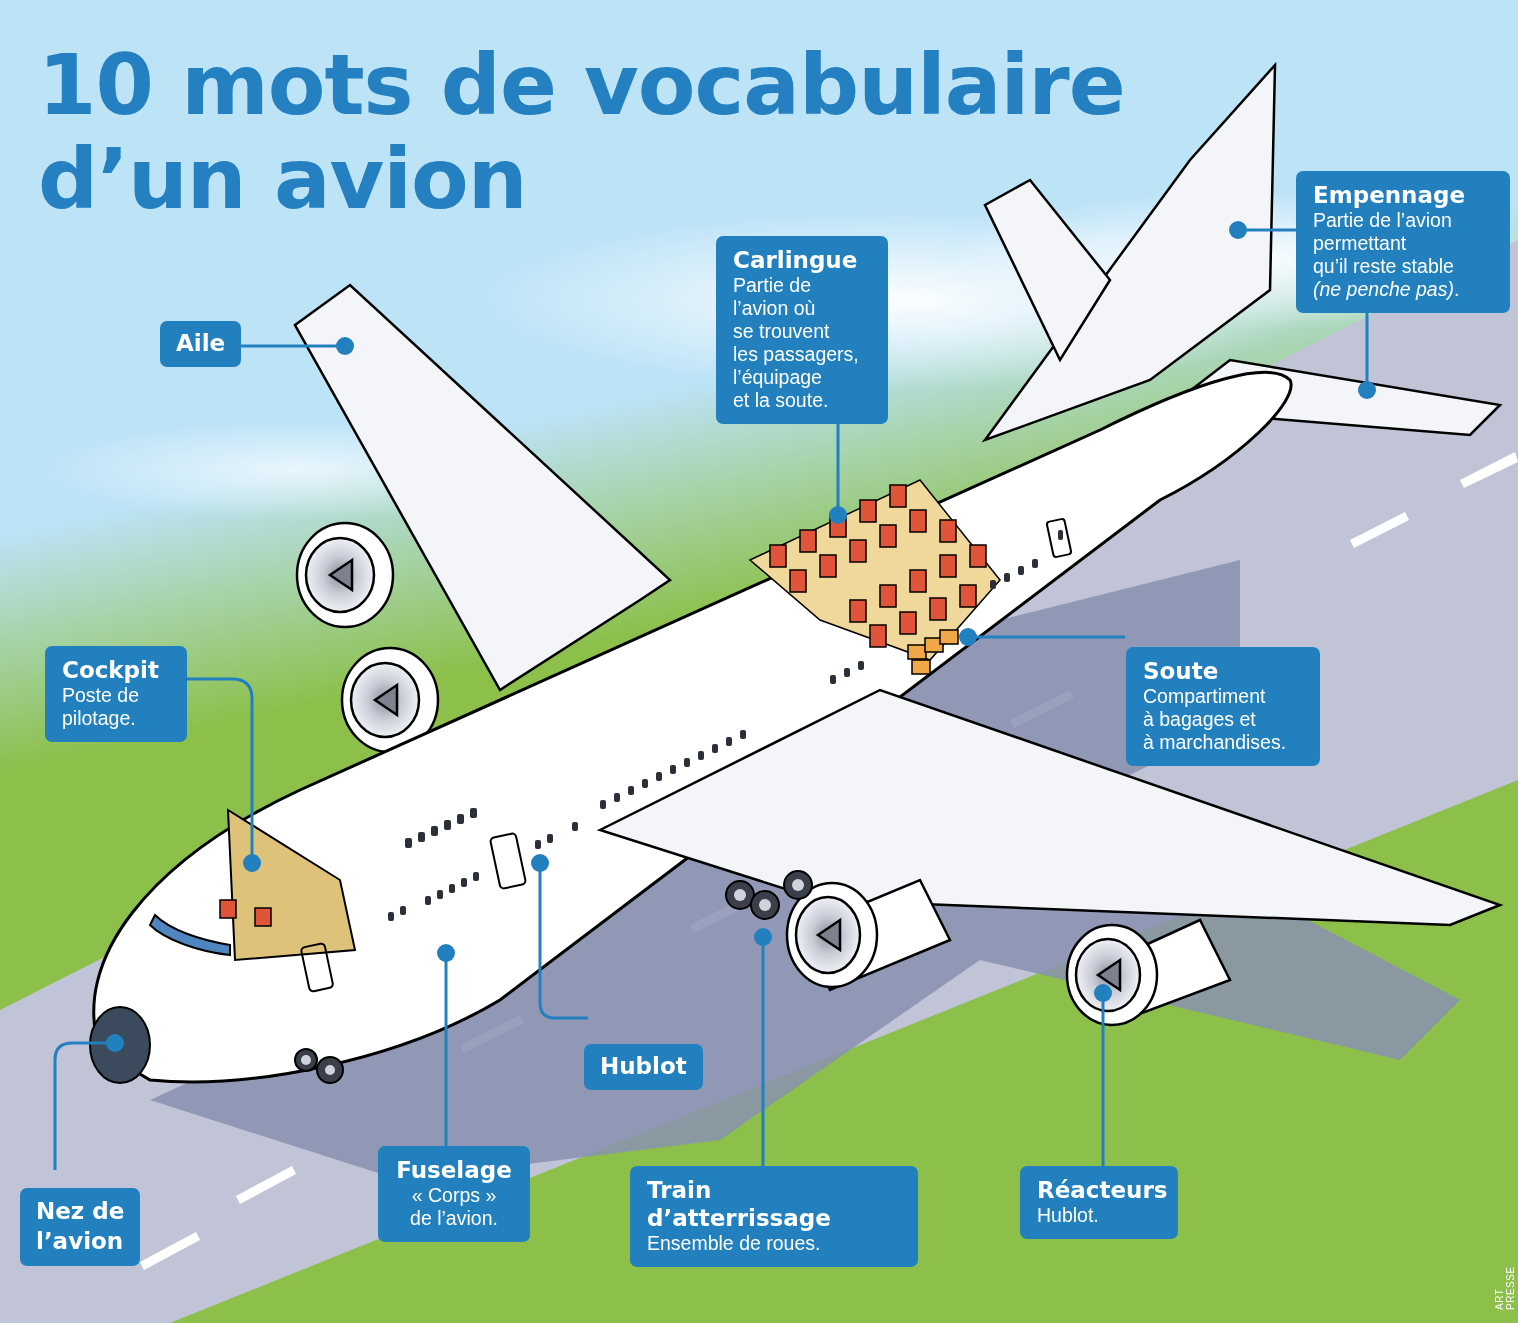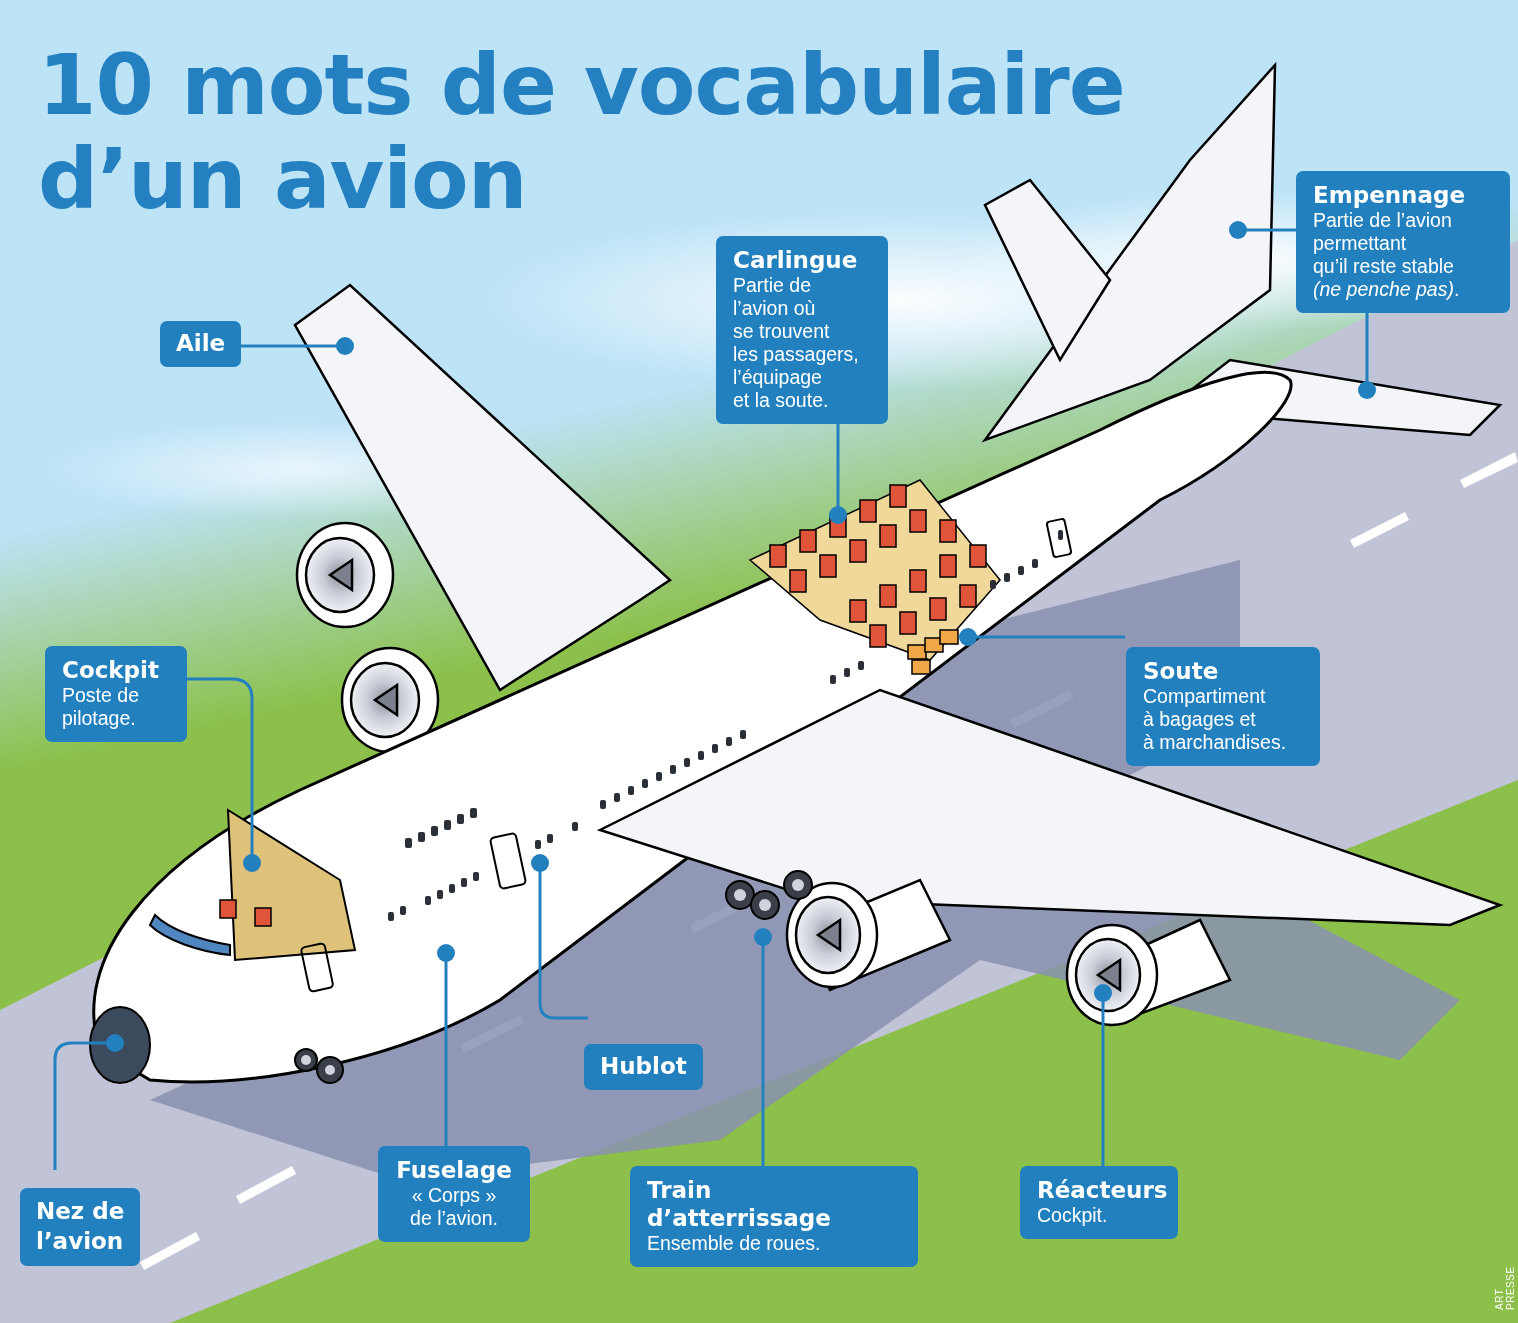--- a/index.html
+++ b/index.html
@@ -262,16 +262,16 @@
 de l’avion.</span>
 </div>
 
 <div class="label" style="left:632px;top:1168px;width:254px;">
   <span class="term">Train d’atterrissage</span>
   <span class="desc">Ensemble de roues.</span>
 </div>
 
 <div class="label" style="left:1022px;top:1168px;width:124px;">
   <span class="term">Réacteurs</span>
-  <span class="desc">Cockpit.</span>
+  <span class="desc">Hublot.</span>
 </div>
 
 <div class="credit">ART PRESSE</div>
 
 </body></html>

